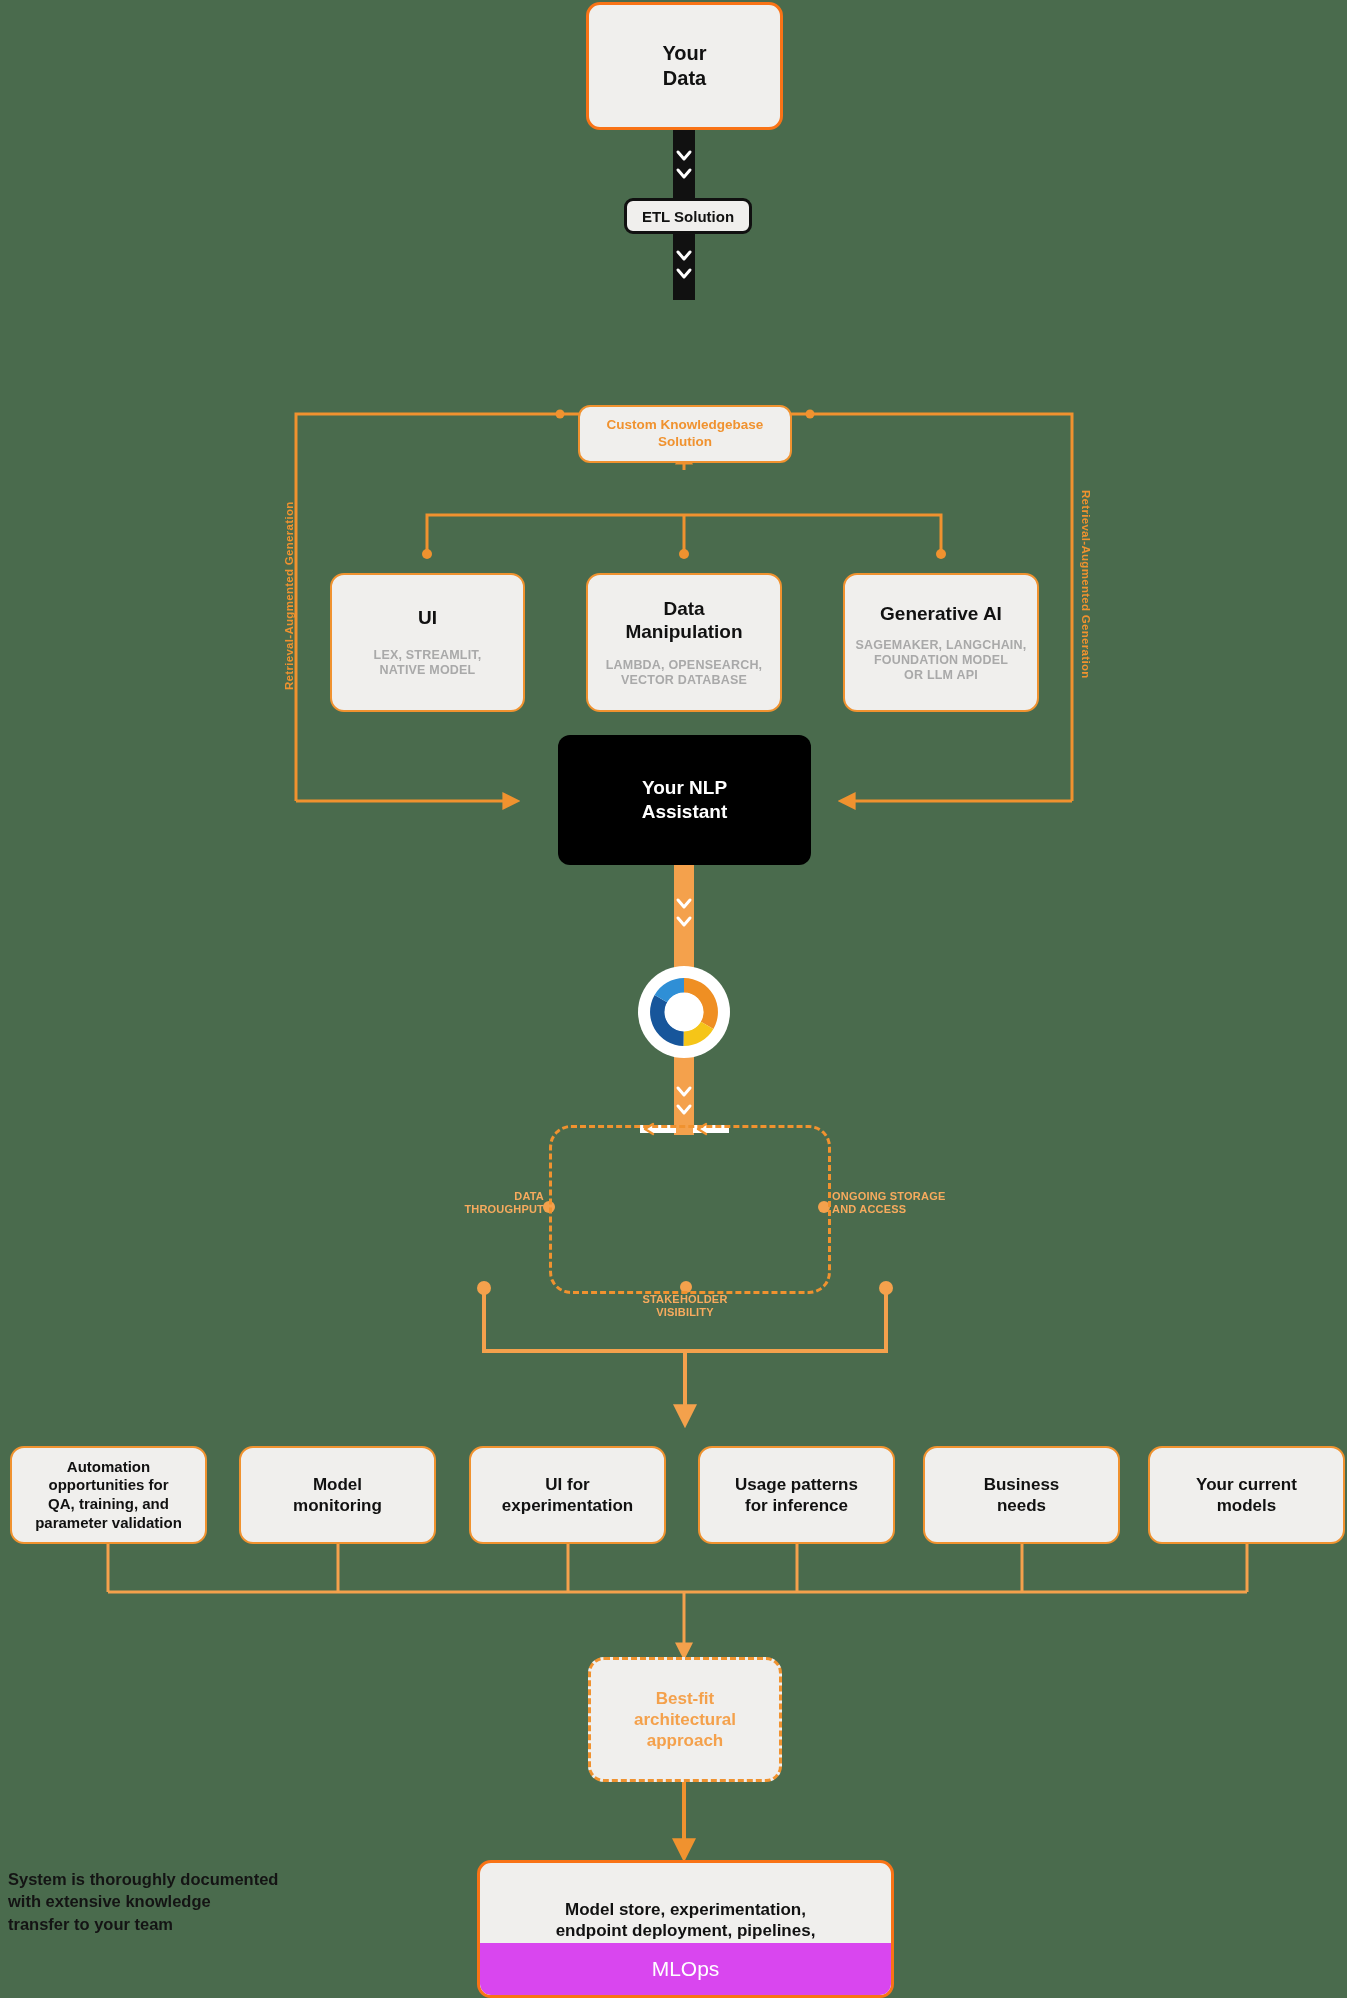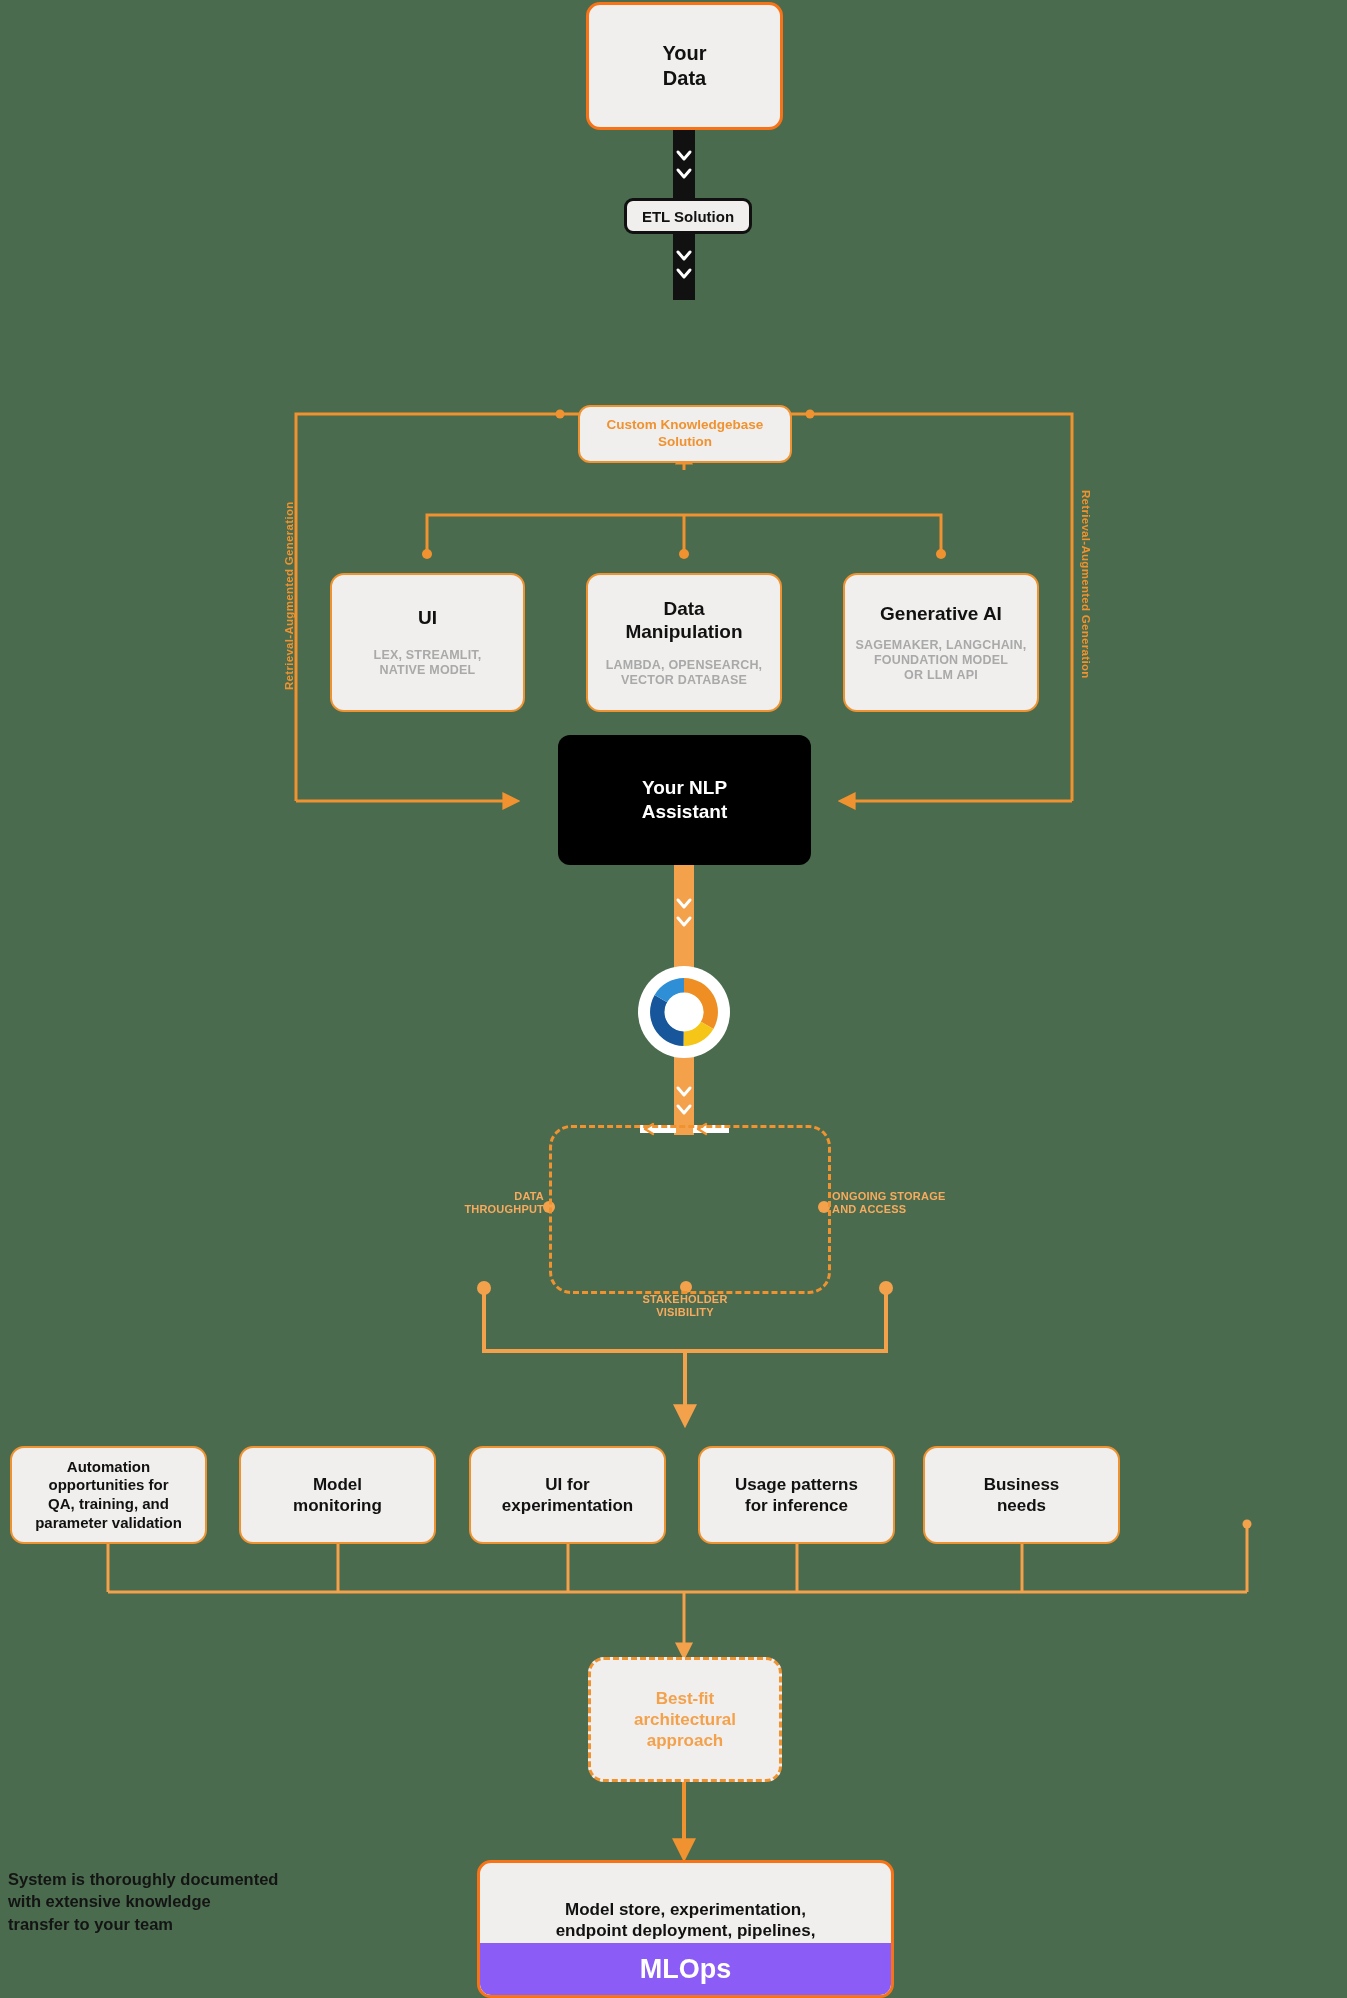--- a/index.html
+++ b/index.html
@@ -81,24 +81,24 @@
     z-index:6;
   }
   .logo{
     position:absolute;
     z-index:9;
   }
   .mlops-bar{
     position:absolute;
     left:0;right:0;bottom:0;
     height:52px;
-    background:#8b5cf6;
+    background:#d946ef;
     color:#ffffff;
     display:flex;align-items:center;justify-content:center;
-    font-weight:bold;font-size:27px;
+    font-weight:normal;font-size:21px;
     border-bottom-left-radius:11px;
     border-bottom-right-radius:11px;
   }
 </style>
 </head>
 <body>
 
 <div id="stage">
 
   <svg id="svg-layer" viewBox="0 0 1347 1998">
@@ -270,20 +270,24 @@
 experimentation</div>
   </div>
   <div class="node org" style="left:698px;top:1426px;width:197px;height:98px;">
     <div class="title" style="font-size:17px;white-space:pre-line;">Usage patterns
 for inference</div>
   </div>
   <div class="node org" style="left:923px;top:1426px;width:197px;height:98px;">
     <div class="title" style="font-size:17px;white-space:pre-line;">Business
 needs</div>
   </div>
+  <div class="node org" style="left:1148px;top:1426px;width:197px;height:98px;">
+    <div class="title" style="font-size:17px;white-space:pre-line;">Your current
+models</div>
+  </div>
 
   <div class="node orgdash" style="left:588px;top:1657px;width:194px;height:125px;border-radius:16px;">
     <div class="title" style="font-size:17px;color:#f4a14c;white-space:pre-line;">Best-fit
 architectural
 approach</div>
   </div>
 
   <div class="node blk" style="left:477px;top:1860px;width:417px;height:138px;justify-content:flex-start;padding-top:36px;overflow:hidden;">
     <div class="title" style="font-size:17px;white-space:pre-line;">Model store, experimentation,
 endpoint deployment, pipelines,

